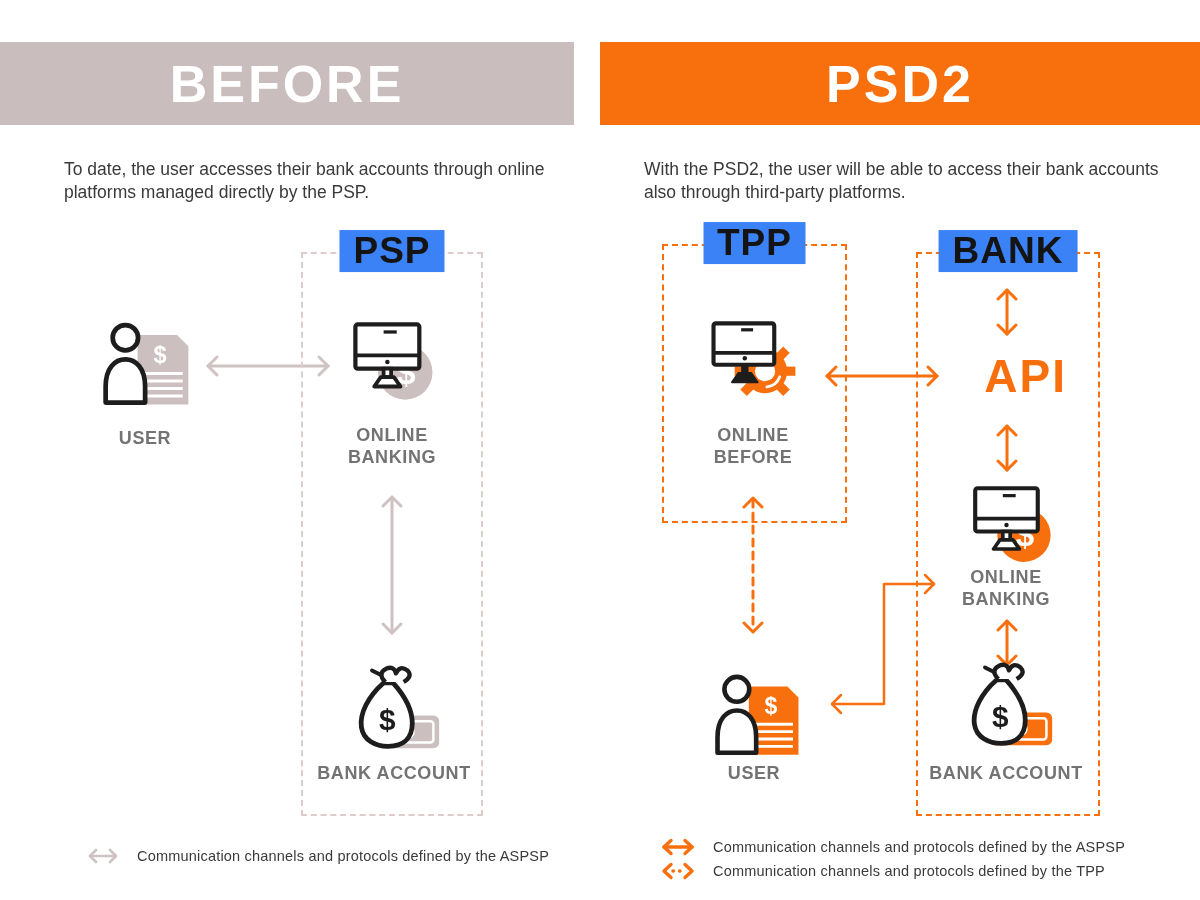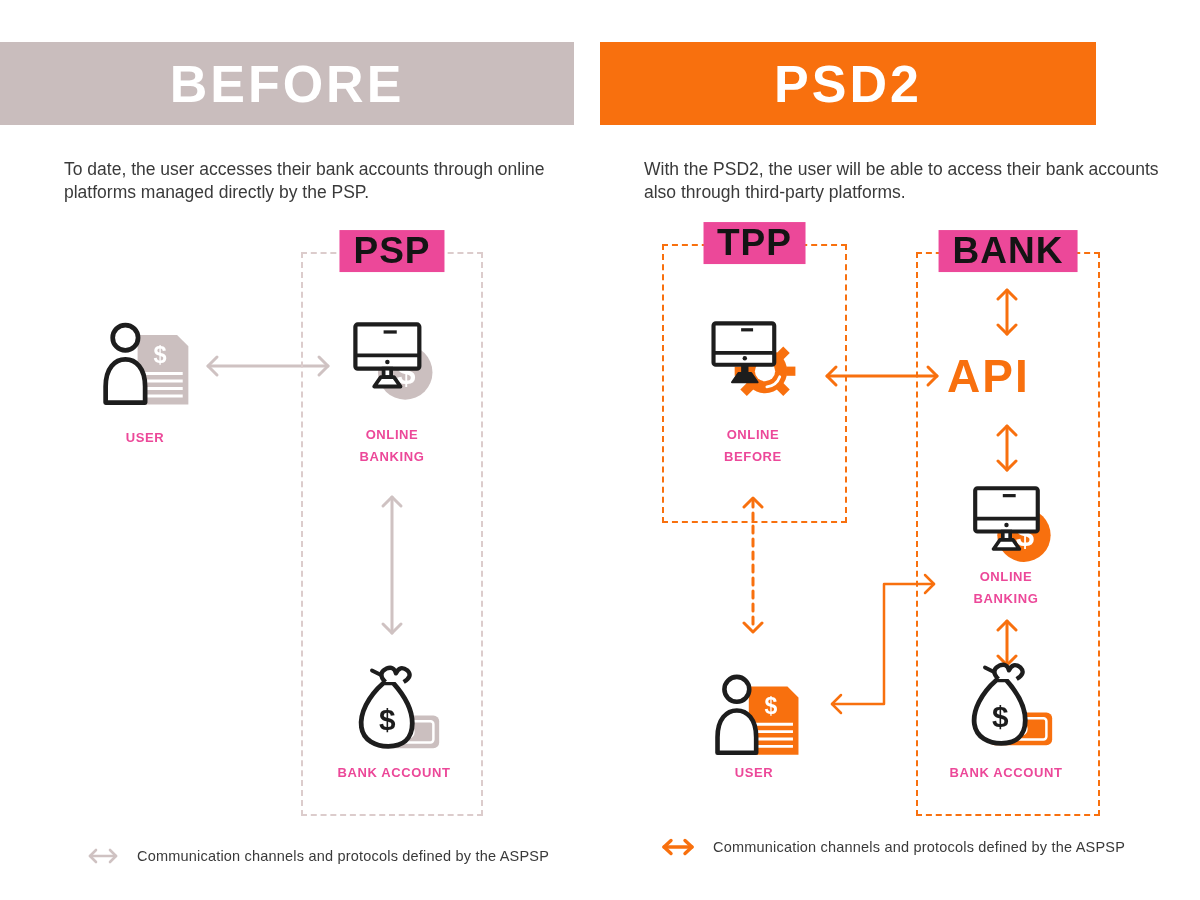--- a/index.html
+++ b/index.html
@@ -13,46 +13,46 @@
   }
   html,body{margin:0;padding:0;}
   body{
     width:1200px;height:900px;background:#ffffff;position:relative;overflow:hidden;
     font-family:"Liberation Sans",sans-serif;color:var(--ink);
   }
 
   
   .header-bar{position:absolute;top:42px;height:83px;display:flex;align-items:center;justify-content:center;}
   .header-left{left:0;width:574px;background:var(--taupe-header);}
-  .header-right{left:600px;width:496px;background:var(--orange);}
+  .header-right{left:600px;width:600px;background:var(--orange);}
   .header-title{font-size:52px;font-weight:bold;letter-spacing:3px;color:#ffffff;}
 
   
   .desc{position:absolute;top:146px;font-size:17.5px;line-height:1.32;color:var(--text);margin:12px;}
   .desc-left{left:52px;width:522px;}
   .desc-right{left:632px;width:548px;}
 
   
   .dbox{position:absolute;border:2px dashed var(--orange);}
   .dbox-gray{border-color:var(--taupe-dash);}
   .psp-box{left:301px;top:252px;width:178px;height:560px;}
   .tpp-box{left:662px;top:244px;width:181px;height:275px;}
   .aspsp-box{left:916px;top:252px;width:180px;height:560px;}
   .box-title{
     position:absolute;top:0;left:50%;transform:translate(-50%,-57%);
-    background:#ec4899;padding:0 14px;font-size:37px;font-weight:bold;letter-spacing:1px;color:#141414;white-space:nowrap;
+    background:#3b82f6;padding:0 14px;font-size:37px;font-weight:bold;letter-spacing:1px;color:#141414;white-space:nowrap;
   }
 
   
   .node-label{
-    position:absolute;text-align:center;font-weight:bold;font-size:13px;letter-spacing:.6px;
-    color:#ec4899;line-height:22px;white-space:nowrap;
+    position:absolute;text-align:center;font-weight:bold;font-size:18px;letter-spacing:.6px;
+    color:#737373;line-height:22px;white-space:nowrap;
   }
   .api-label{
-    position:absolute;text-align:left;font-weight:bold;font-size:46px;letter-spacing:2px;
+    position:absolute;text-align:right;font-weight:bold;font-size:46px;letter-spacing:2px;
     color:var(--orange);
   }
 
   
   svg.overlay{position:absolute;left:0;top:0;}
   .arr{fill:none;stroke-width:3;stroke-linecap:round;stroke-linejoin:round;}
   .arr-g{stroke:var(--taupe-arrow);}
   .arr-o{stroke:var(--orange);}
   .arr-thin{stroke-width:2.5;}
   .dashed{stroke-dasharray:7 6;}
@@ -268,13 +268,23 @@
   <div class="legend-row">
     <svg width="36" height="20" viewBox="0 0 36 20">
       <g fill="none" stroke="var(--orange)" stroke-width="3.4" stroke-linecap="round" stroke-linejoin="round">
         <line x1="4" y1="10" x2="32" y2="10"></line>
         <polyline points="11,3.5 4,10 11,16.5"></polyline>
         <polyline points="25,3.5 32,10 25,16.5"></polyline>
       </g>
     </svg>
     <span class="legend-text">Communication channels and protocols defined by the ASPSP</span>
   </div>
+  <div class="legend-row">
+    <svg width="36" height="20" viewBox="0 0 36 20">
+      <g fill="none" stroke="var(--orange)" stroke-width="3.4" stroke-linecap="round" stroke-linejoin="round">
+        <line x1="13" y1="10" x2="23" y2="10" stroke-dasharray="0.5 6"></line>
+        <polyline points="11,3.5 4,10 11,16.5"></polyline>
+        <polyline points="25,3.5 32,10 25,16.5"></polyline>
+      </g>
+    </svg>
+    <span class="legend-text">Communication channels and protocols defined by the TPP</span>
+  </div>
 </div>
 
 </body></html>

